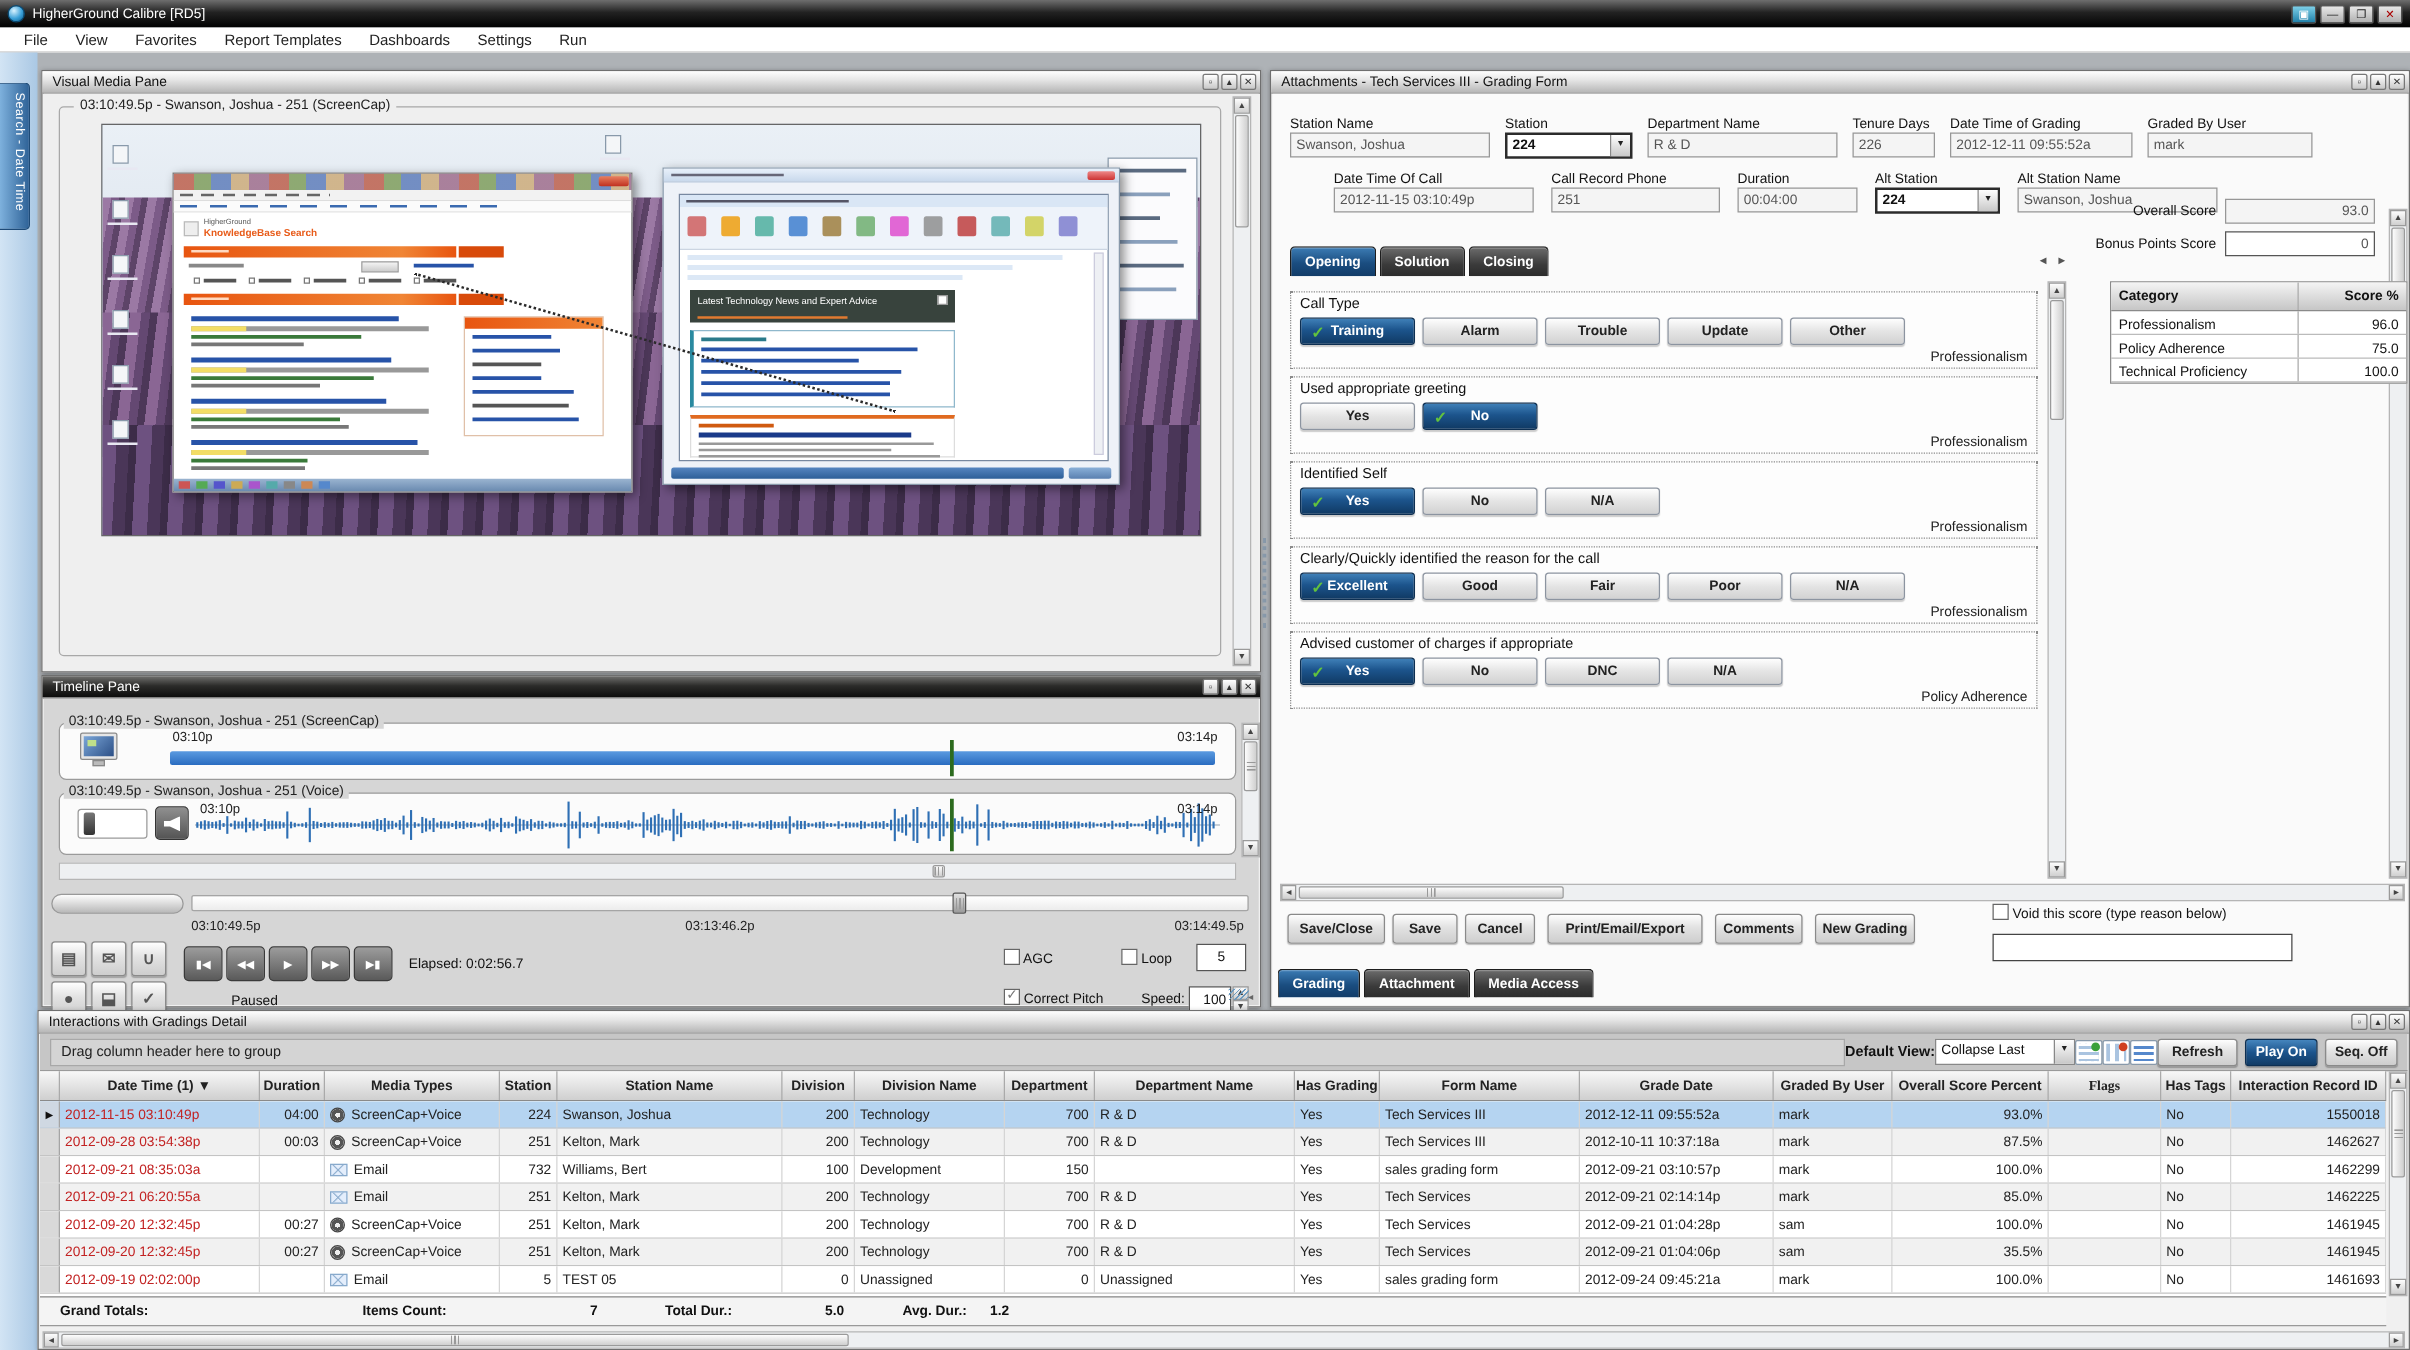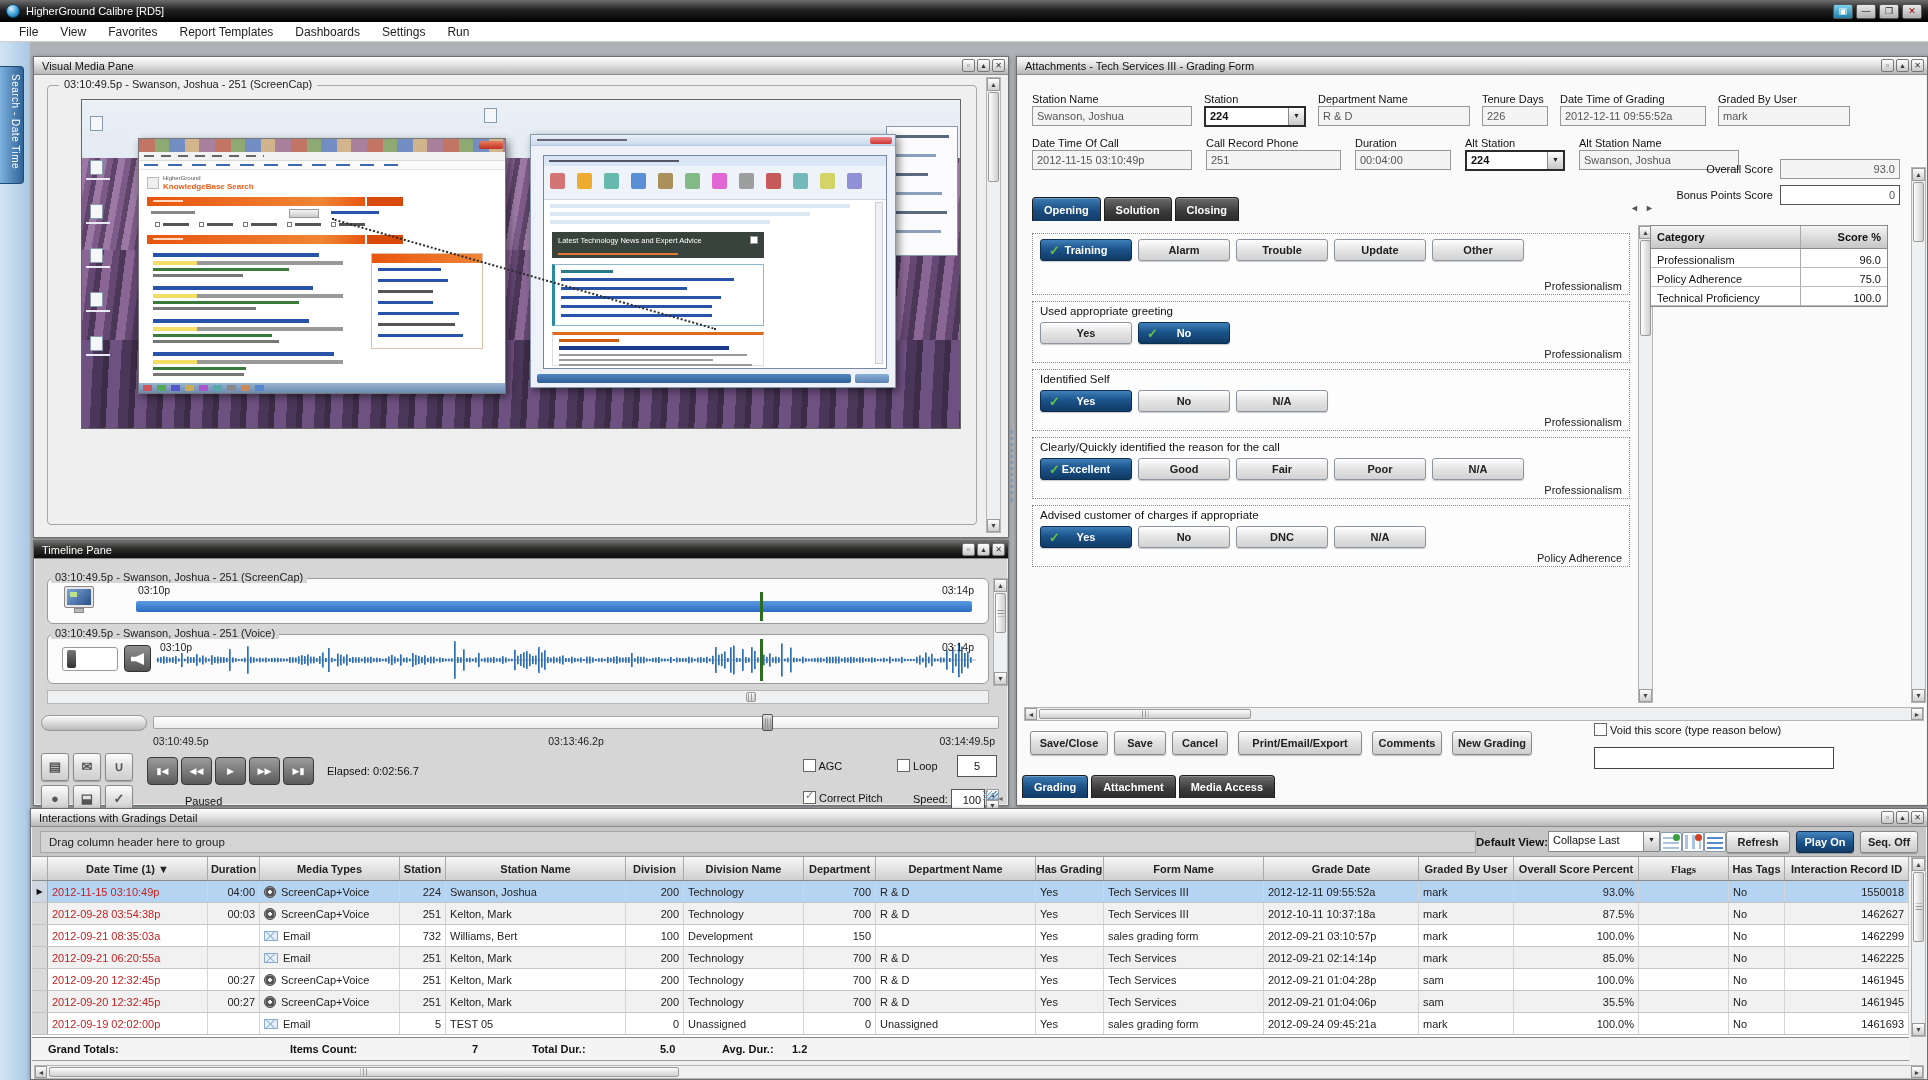--- a/index.html
+++ b/index.html
@@ -57,21 +57,21 @@
 .playhead{position:absolute;width:3px;background:#2d6b1e;z-index:2}
 
 
 .qbox{position:relative;width:598px;height:62px;border:1px dotted #8a8a8a;margin-bottom:6px;padding:3px 7px;background:#fdfdfd}
 .qlabel{font-size:11.5px;color:#111;height:15px}
 .qopts{display:flex;gap:6px;margin-top:2px}
 .opt{width:92px;height:22px;border:1px solid #8c94a0;border-radius:3px;background:linear-gradient(#fefefe,#e4e4e4 50%,#d2d2d2);font-size:11px;font-weight:bold;color:#222;display:flex;align-items:center;justify-content:center;position:relative;box-shadow:0 1px 1px rgba(0,0,0,.2)}
 .opt.sel{background:linear-gradient(#3f80b8,#1c548c 45%,#103a64);color:#fff;border-color:#0d2f52}
 .opt .chk{position:absolute;left:8px;color:#62c23e;font-weight:bold;font-size:13px}
 .qcat{position:absolute;right:7px;bottom:2px;font-size:11px;color:#222}
-#cat-table{position:absolute;left:632px;top:150px;width:238px;border:1px solid #8a8a8a;background:#fff}
+#cat-table{position:absolute;left:670px;top:150px;width:238px;border:1px solid #8a8a8a;background:#fff}
 #cat-table .hrow{display:flex;background:linear-gradient(#f4f4f4,#c6c6c6);border-bottom:1px solid #8a8a8a;font-weight:bold}
 #cat-table .cell{padding:5px 6px;font-size:11px;border-right:1px solid #aaa;overflow:hidden}
 #cat-table .row{display:flex;border-bottom:1px solid #bbb;height:19px}
 #cat-table .c1{width:150px}
 #cat-table .c2{width:86px;text-align:right;border-right:none}
 
 
 #in-toolbar{position:absolute;left:0;top:0;right:0;height:30px;background:#c6c6c6;border-bottom:1px solid #9a9a9a;display:flex;align-items:center;padding:0 8px;gap:0}
 #group-hint{flex:1;height:22px;background:#d4d4d4;border:1px solid #a8a8a8;font-size:11.5px;display:flex;align-items:center;padding:0 8px;color:#222}
 .viewico{width:22px;height:20px;border:1px solid #8899aa;background:#fff;position:relative;border-radius:2px}
@@ -696,21 +696,21 @@
         <div style="width: 146px;">
           <div class="flabel" style="">Date Time of Grading</div>
           <div class="field" style="">2012-12-11 09:55:52a</div>
         </div>
         <div style="width: 132px;">
           <div class="flabel" style="">Graded By User</div>
           <div class="field" style="">mark</div>
         </div>
       </div>
     <div id="gf-row2" style="position:absolute;left:14px;top:62px;display:flex;gap:14px">
-        <div style="width: 160px;">
+        <div style="width: 160px; margin-left: 35px;">
           <div class="flabel" style="">Date Time Of Call</div>
           <div class="field" style="">2012-11-15 03:10:49p</div>
         </div>
         <div style="width: 135px;">
           <div class="flabel" style="">Call Record Phone</div>
           <div class="field" style="">251</div>
         </div>
         <div style="width: 96px;">
           <div class="flabel" style="">Duration</div>
           <div class="field" style="">00:04:00</div>
@@ -734,20 +734,21 @@
 
     <div id="gf-tabs" style="position:absolute;left:14px;top:122px;display:flex;gap:3px;align-items:flex-end">
         <div class="tab active" style="">Opening</div>
         <div class="tab" style="">Solution</div>
         <div class="tab" style="">Closing</div>
       </div>
     <div style="position:absolute;left:612px;top:128px;font-size:9px;color:#555;letter-spacing:6px">◄►</div>
 
     <div id="gf-questions" style="position:absolute;left:14px;top:158px;width:600px">
         <div class="qbox" style="">
+          <div class="qlabel" style="">Call Type</div>
           <div class="qopts" style="">
             <div class="opt sel" style="">
               <span class="chk">✓</span>
               <span>Training</span>
             </div>
             <div class="opt" style="">
               <span>Alarm</span>
             </div>
             <div class="opt" style="">
               <span>Trouble</span>

